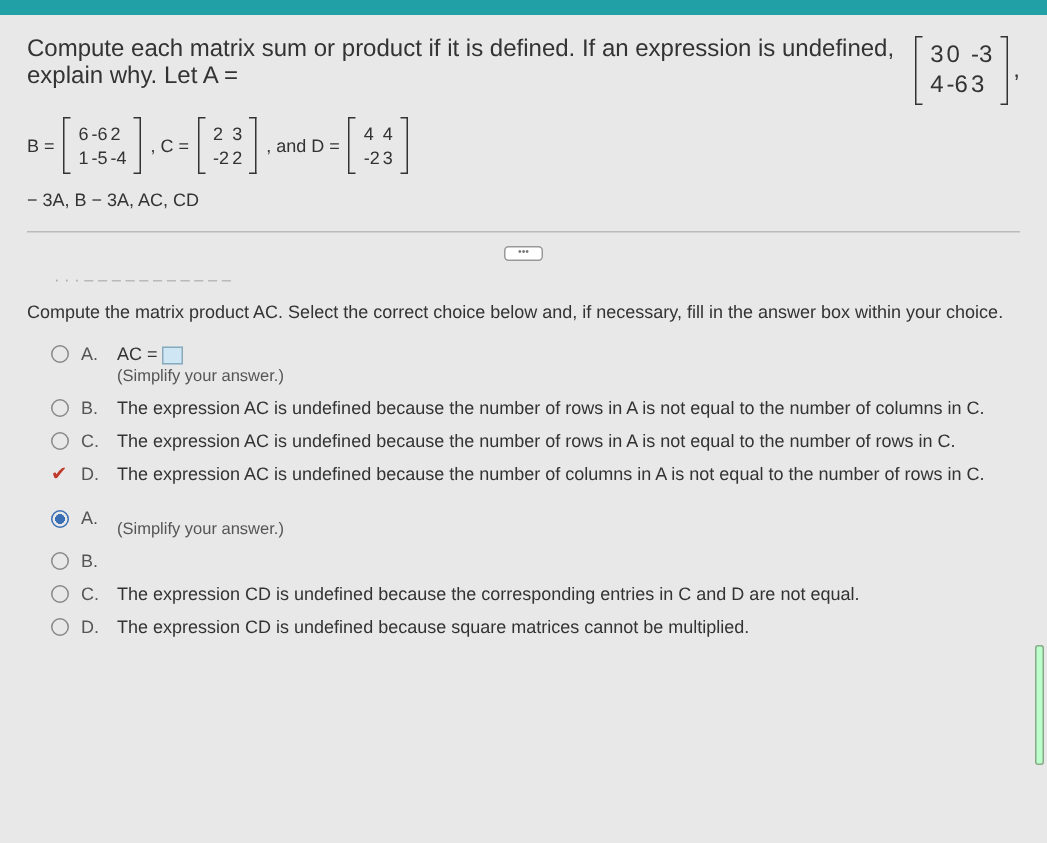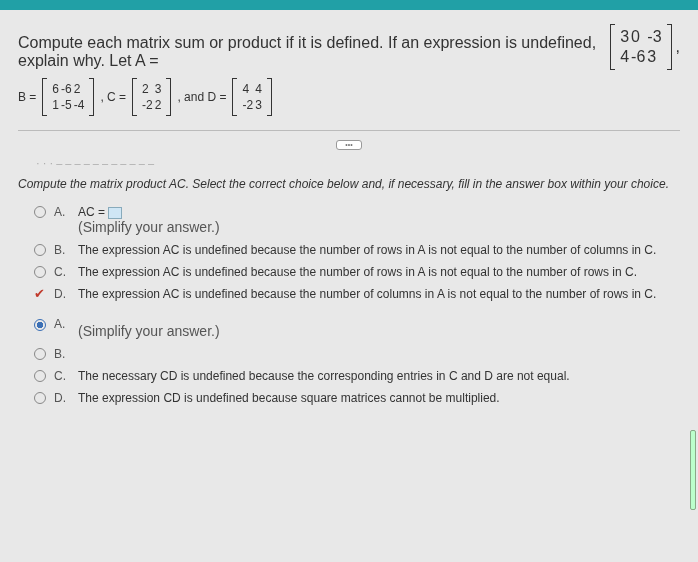--- a/index.html
+++ b/index.html
@@ -12,31 +12,31 @@
     position: relative;
   }
   .topbar { background: #21a0a6; height: 10px; }
   .content { padding: 14px 18px 8px 18px; color: #333; }
   .matline { display: flex; align-items: center; gap: 6px; font-size: 12px; margin-top: 8px; }
   .sub { font-size:12px; margin-top:10px; }
   .hr { border:none; border-top:1px solid #bbb; margin:14px 0 10px 0; }
   .dots { position:relative; text-align:center; margin:-8px 0 6px 0;}
   .dots span{display:inline-block;width:26px;height:10px;background:#fff;border:1px solid #999;border-radius:3px;font-size:7px;line-height:8px;color:#777;}
   .faded { color:#aaa; font-size:11px; margin:4px 0 8px 18px;}
-  .q { font-size:12px; margin:8px 0 10px 0;font-style:italic; }
+  .q { font-size:12px; margin:8px 0 10px 0; }
   .choice { display:flex; align-items:flex-start; gap:8px; font-size:12px; padding:4px 0 4px 16px; }
   .radio { width:12px;height:12px;border:1px solid #888;border-radius:50%;flex-shrink:0;margin-top:1px; }
   .radio.sel{ background: radial-gradient(circle,#3b6fb5 45%,transparent 48%); border-color:#3b6fb5;}
   .radio.chk{ border:none; color:#c0392b; font-size:13px; line-height:11px; }
   .lbl { font-weight:normal; color:#555; width:16px; flex-shrink:0;}
   .ansbox{ display:inline-block;width:14px;height:12px;background:#cfe6f5;border:1px solid #8ab; vertical-align:middle;}
-  .simp { color:#555; font-size:14px; }
+  .simp { color:#555; font-size:11px; }
   .matans { display:inline-flex; align-items:center; gap:4px;}
   .side { position:absolute; right:2px; top:430px; width:6px; height:80px; background:#bfc; border:1px solid #8a8; border-radius:2px;}
-  .intro-row{ display:flex; align-items:flex-end; justify-content:space-between; gap:6px;}
+  .intro-row{ display:flex; align-items:flex-start; justify-content:space-between; gap:6px;}
   .bracket { display:inline-flex; align-items:stretch; }
   .bracket .l,.bracket .r{ width:5px; border:1.5px solid #333; }
   .bracket .l{ border-right:none; }
   .bracket .r{ border-left:none; }
   .bracket .m{ padding:2px 3px; }
 </style>
 </head>
 <body>
 
 <div class="topbar"></div>
@@ -125,20 +125,21 @@
                 <td>-2</td>
                 <td>3</td>
               </tr>
     </tbody>
           </table>
         </span>
         <span class="r"></span>
       </span>
   </div>
 
+  <div class="sub">− 3A, B − 3A, AC, CD</div>
 
   <hr class="hr">
   <div class="dots"><span>•••</span></div>
   <div class="faded">· · ·  – – – – – –  –  – – – –</div>
 
   <div class="q">Compute the matrix product AC. Select the correct choice below and, if necessary, fill in the answer box within your choice.</div>
 
   <div class="choice">
     <span class="radio"></span>
     <span class="lbl">A.</span>
@@ -173,21 +174,21 @@
       <span class="simp">(Simplify your answer.)</span>
     </span>
   </div>
   <div class="choice">
     <span class="radio"></span>
     <span class="lbl">B.</span>
   </div>
   <div class="choice">
     <span class="radio"></span>
     <span class="lbl">C.</span>
-    <span>The necessary CD is undefined because the corresponding entries in C and D are not equal.</span>
+    <span>The expression CD is undefined because the corresponding entries in C and D are not equal.</span>
   </div>
   <div class="choice">
     <span class="radio"></span>
     <span class="lbl">D.</span>
     <span>The expression CD is undefined because square matrices cannot be multiplied.</span>
   </div>
 
 </div>
 
 <div class="side"></div>

